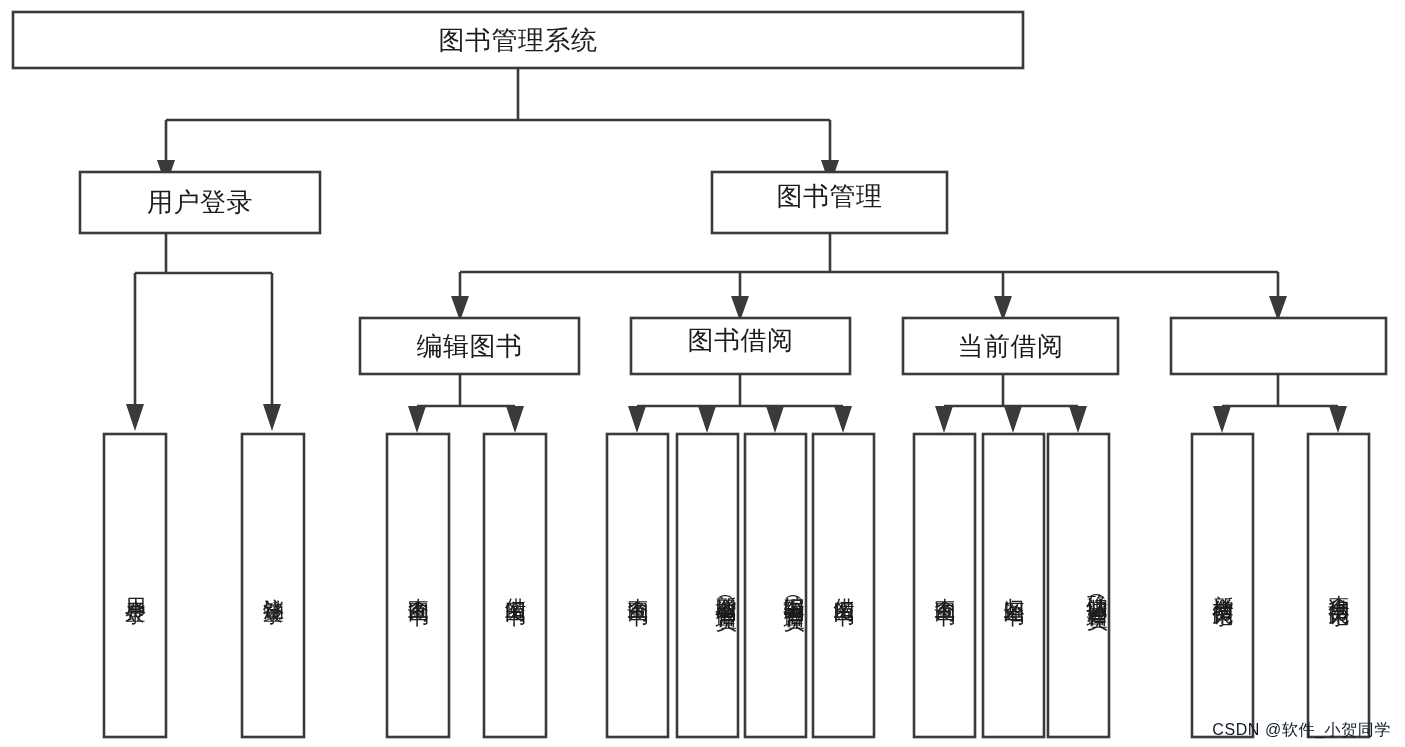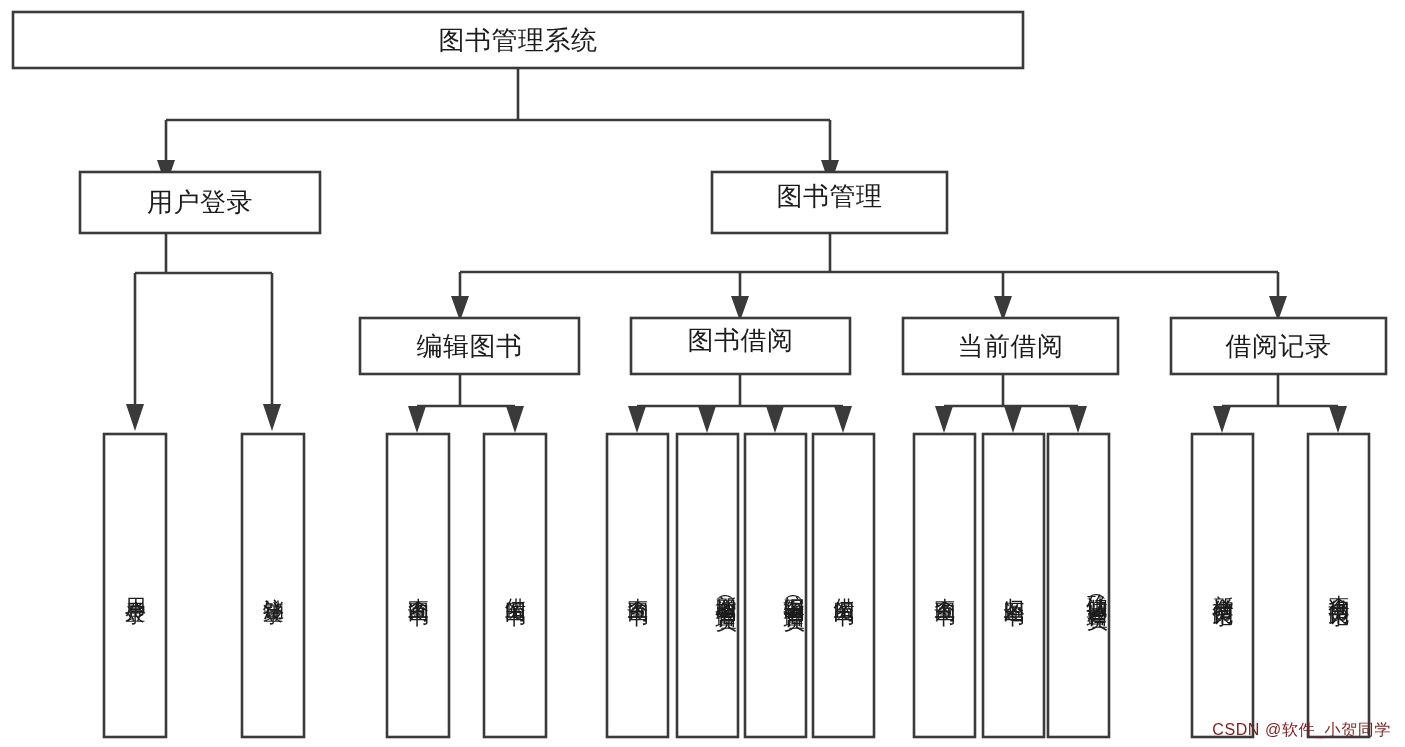--- a/index.html
+++ b/index.html
@@ -62,21 +62,21 @@
     text-orientation: upright;
     font-size: 21px;
     line-height: 1.18;
     letter-spacing: 2.5px;
   }
   .watermark {
     position: absolute;
     right: 14px;
     bottom: 6px;
     font-size: 16px;
-    color: #7f1d1d;
+    color: #0f172a;
     letter-spacing: 0.6px;
     user-select: none;
     white-space: nowrap;
   }
 </style>
 </head>
 <body>
 
 <div id="diagram-root">
 
@@ -181,21 +181,20 @@
   </svg>
 
   <div class="node-label horizontal" style="left:13px; top:12px; width:1010px; height:56px;">图书管理系统</div>
 
   <div class="node-label horizontal" style="left:80px; top:172px; width:240px; height:61px;">用户登录</div>
   <div class="node-label horizontal" style="left:712px; top:172px; width:235px; height:49px;">图书管理</div>
 
   <div class="node-label horizontal" style="left:360px; top:318px; width:219px; height:56px;">编辑图书</div>
   <div class="node-label horizontal" style="left:631px; top:312px; width:219px; height:56px;">图书借阅</div>
   <div class="node-label horizontal" style="left:903px; top:318px; width:215px; height:56px;">当前借阅</div>
-  <div class="node-label horizontal" style="left:1171px; top:318px; width:215px; height:56px;">借阅记录</div>
 
   <div class="node-label vertical" style="left:104px; top:434px; width:62px; height:303px;">用户登录</div>
   <div class="node-label vertical" style="left:242px; top:434px; width:62px; height:303px;">注销登录</div>
 
   <div class="node-label vertical" style="left:387px; top:434px; width:62px; height:303px;">查询图书</div>
   <div class="node-label vertical" style="left:484px; top:434px; width:62px; height:303px;">借阅图书</div>
 
   <div class="node-label vertical" style="left:607px; top:434px; width:61px; height:303px;">查询图书</div>
   <div class="node-label vertical" style="left:677px; top:434px; width:61px; height:303px; align-items:flex-start; padding-top:8px; box-sizing:border-box;">新增图书（管理员）</div>
   <div class="node-label vertical" style="left:745px; top:434px; width:61px; height:303px; align-items:flex-start; padding-top:8px; box-sizing:border-box;">编辑图书（管理员）</div>

